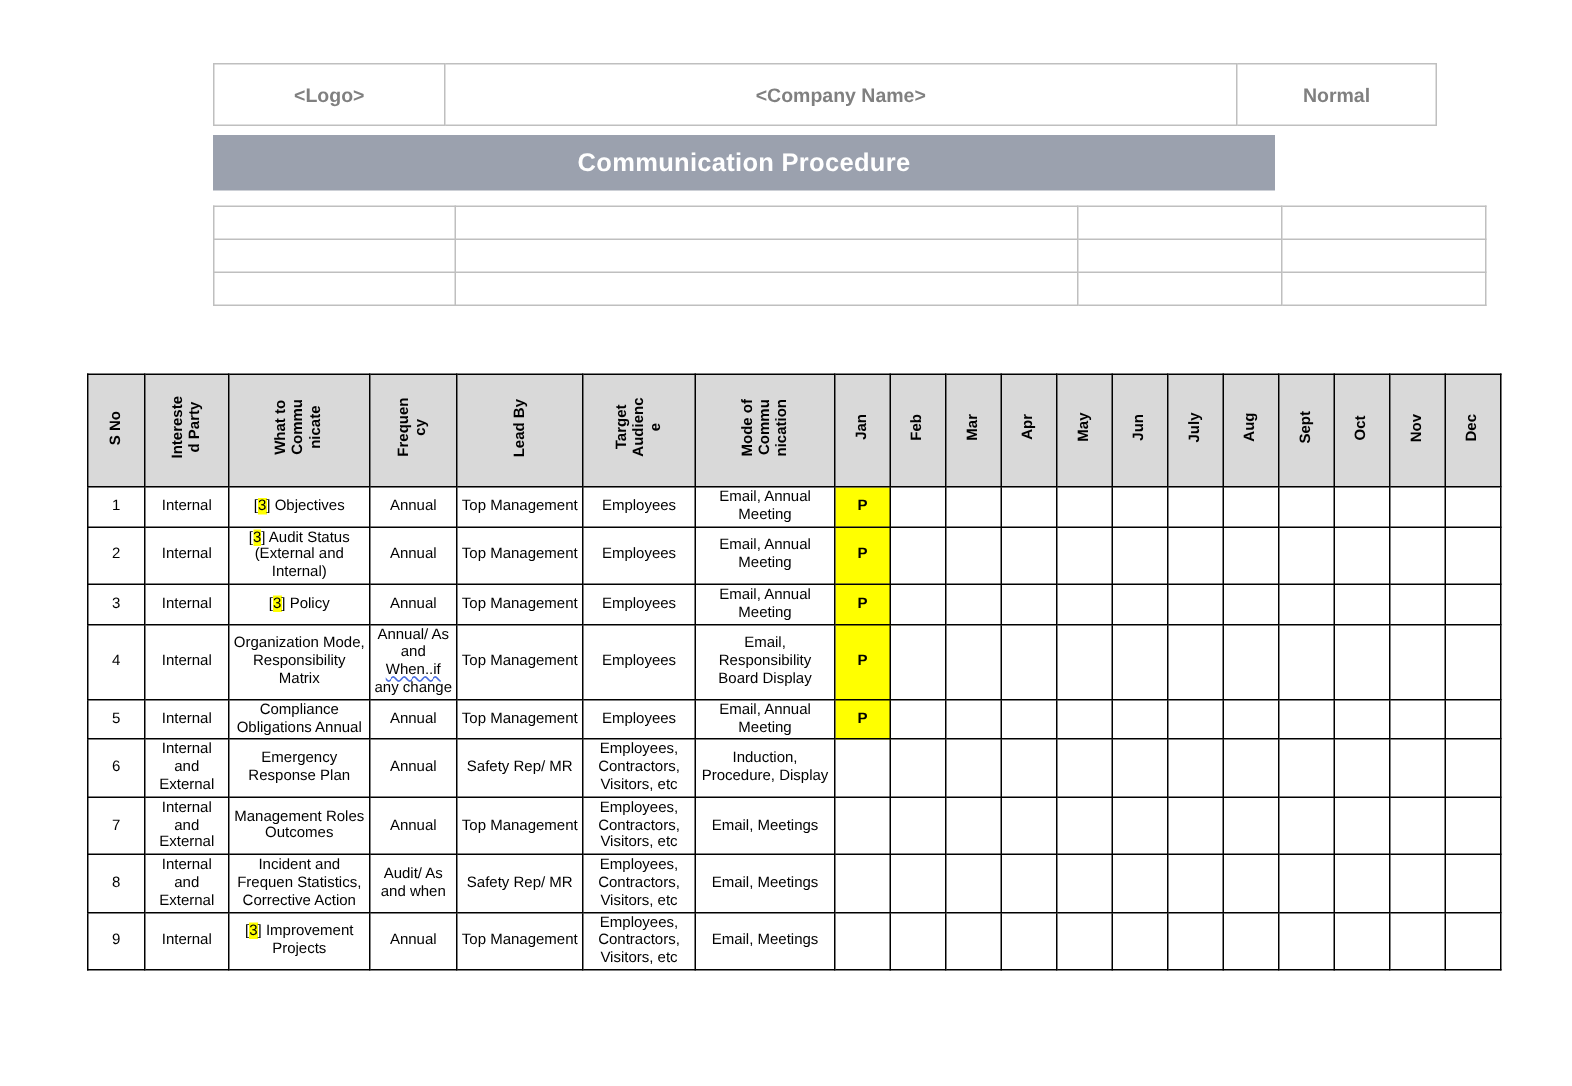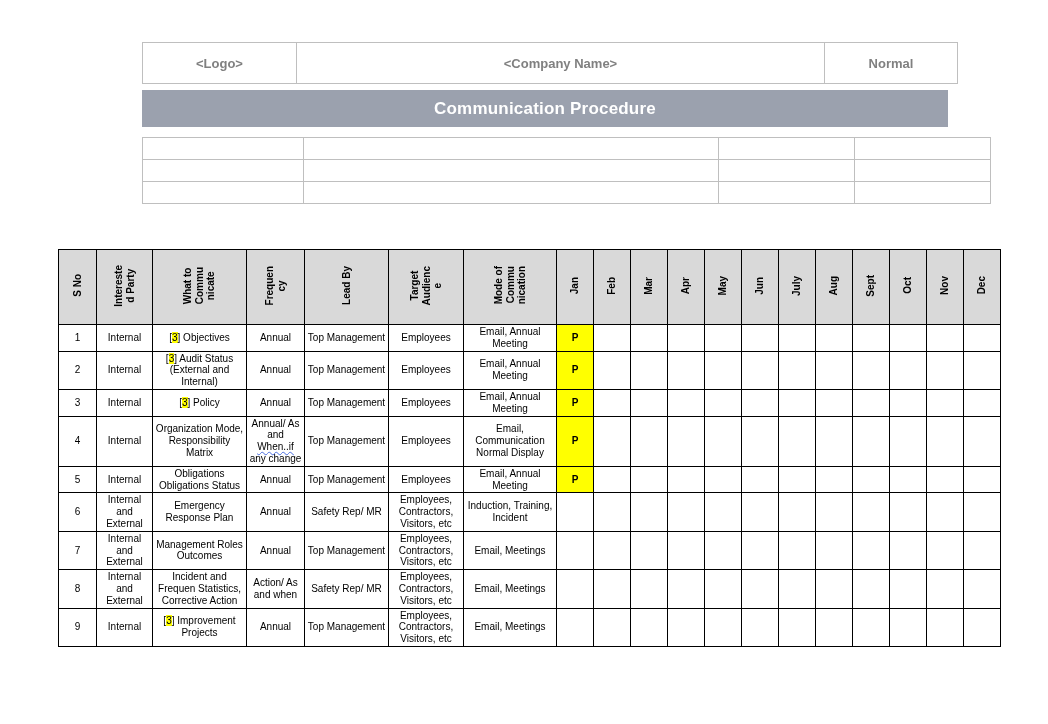--- a/index.html
+++ b/index.html
@@ -38,21 +38,21 @@
   }
   td.hdr-logo   { width: 151px; }
   td.hdr-name   { width: 525px; }
   td.hdr-normal { width: 130px; font-weight: normal; font-size: 13px; margin-top: 12px; }
 
   
   .title-band {
     position: absolute;
     left: 142px;
     top: 90px;
-    width: 806px;
+    width: 708px;
     height: 37px;
     background: #9ba1ae;
     color: #ffffff;
     font-size: 17px;
     font-weight: bold;
     display: flex;
     align-items: center;
     justify-content: center;
     letter-spacing: 0.2px;
   }
@@ -314,38 +314,38 @@
           <td></td>
           <td></td>
         </tr>
         <tr>
           <td class="mcell">4</td>
           <td class="mcell">Internal</td>
           <td class="mcell">Organization Mode, Responsibility Matrix</td>
           <td class="mcell">Annual/ As and <span class="spell">When..if</span> any change</td>
           <td class="mcell">Top Management</td>
           <td class="mcell">Employees</td>
-          <td class="mcell">Email, Communication Normal Display</td>
+          <td class="mcell">Email, Responsibility Board Display</td>
           <td class="pmark">P</td>
           <td></td>
           <td></td>
           <td></td>
           <td></td>
           <td></td>
           <td></td>
           <td></td>
           <td></td>
           <td></td>
           <td></td>
           <td></td>
         </tr>
         <tr>
           <td class="mcell">5</td>
           <td class="mcell">Internal</td>
-          <td class="mcell">Obligations Obligations Status</td>
+          <td class="mcell">Compliance Obligations Annual</td>
           <td class="mcell">Annual</td>
           <td class="mcell">Top Management</td>
           <td class="mcell">Employees</td>
           <td class="mcell">Email, Annual Meeting</td>
           <td class="pmark">P</td>
           <td></td>
           <td></td>
           <td></td>
           <td></td>
           <td></td>
@@ -356,21 +356,21 @@
           <td></td>
           <td></td>
         </tr>
         <tr>
           <td class="mcell">6</td>
           <td class="mcell">Internal and External</td>
           <td class="mcell">Emergency Response Plan</td>
           <td class="mcell">Annual</td>
           <td class="mcell">Safety Rep/ MR</td>
           <td class="mcell">Employees, Contractors, Visitors, etc</td>
-          <td class="mcell">Induction, Training, Incident</td>
+          <td class="mcell">Induction, Procedure, Display</td>
           <td></td>
           <td></td>
           <td></td>
           <td></td>
           <td></td>
           <td></td>
           <td></td>
           <td></td>
           <td></td>
           <td></td>
@@ -395,21 +395,21 @@
           <td></td>
           <td></td>
           <td></td>
           <td></td>
           <td></td>
         </tr>
         <tr>
           <td class="mcell">8</td>
           <td class="mcell">Internal and External</td>
           <td class="mcell">Incident and Frequen Statistics, Corrective Action</td>
-          <td class="mcell">Action/ As and when</td>
+          <td class="mcell">Audit/ As and when</td>
           <td class="mcell">Safety Rep/ MR</td>
           <td class="mcell">Employees, Contractors, Visitors, etc</td>
           <td class="mcell">Email, Meetings</td>
           <td></td>
           <td></td>
           <td></td>
           <td></td>
           <td></td>
           <td></td>
           <td></td>

